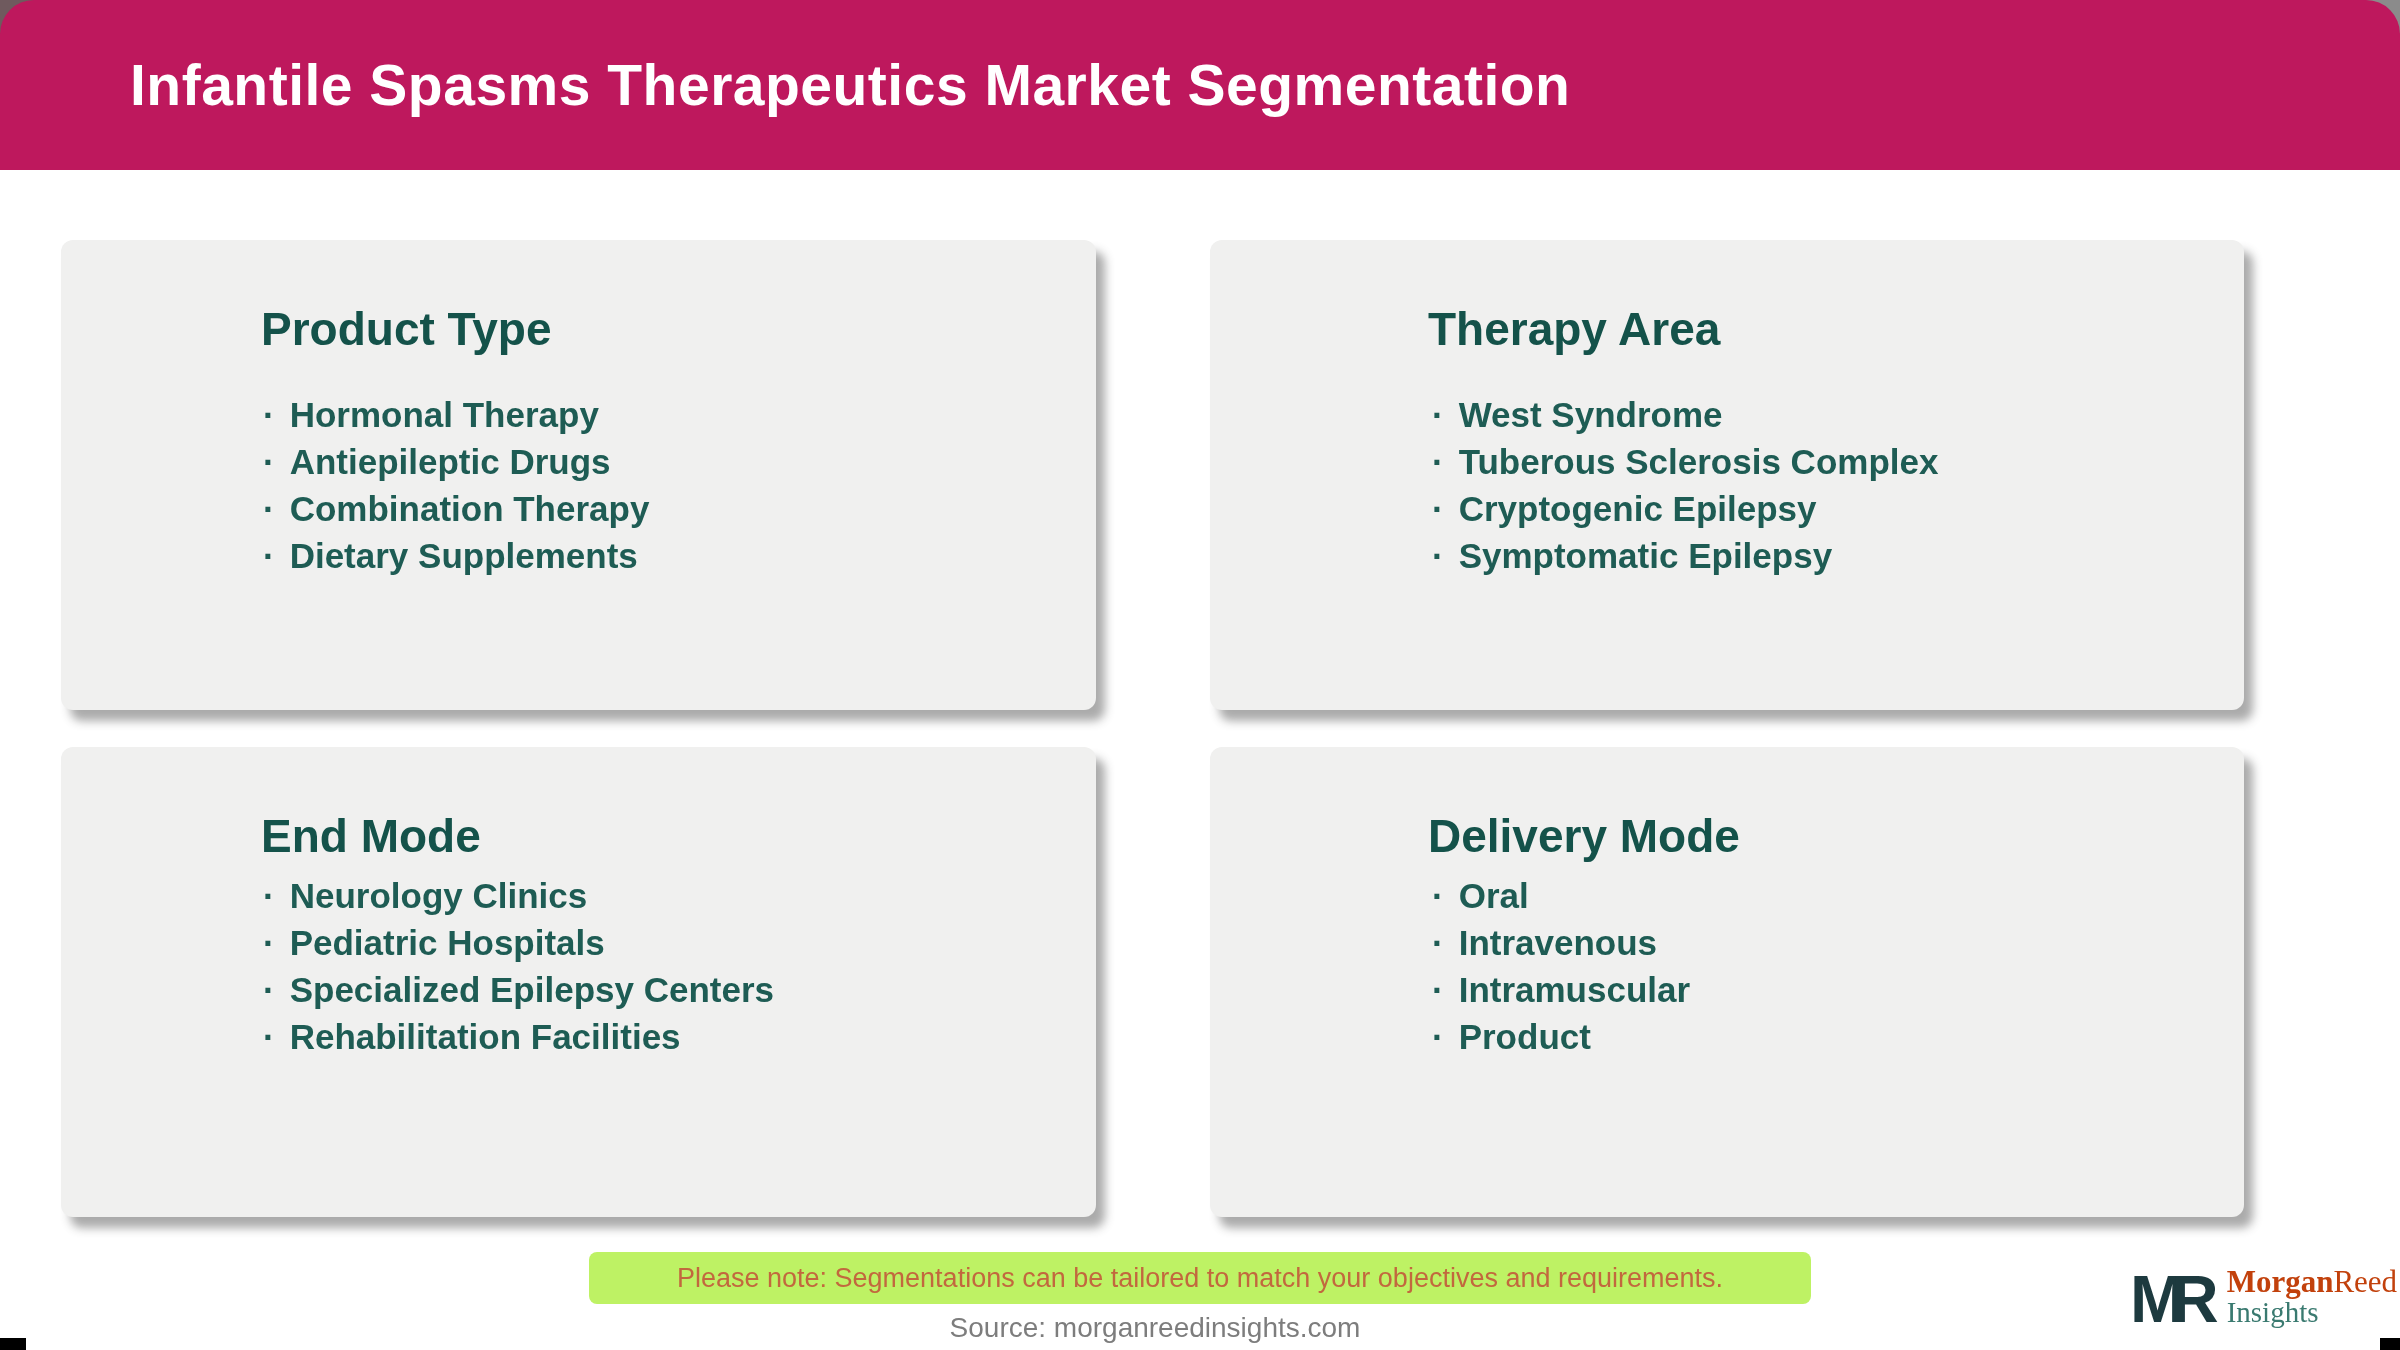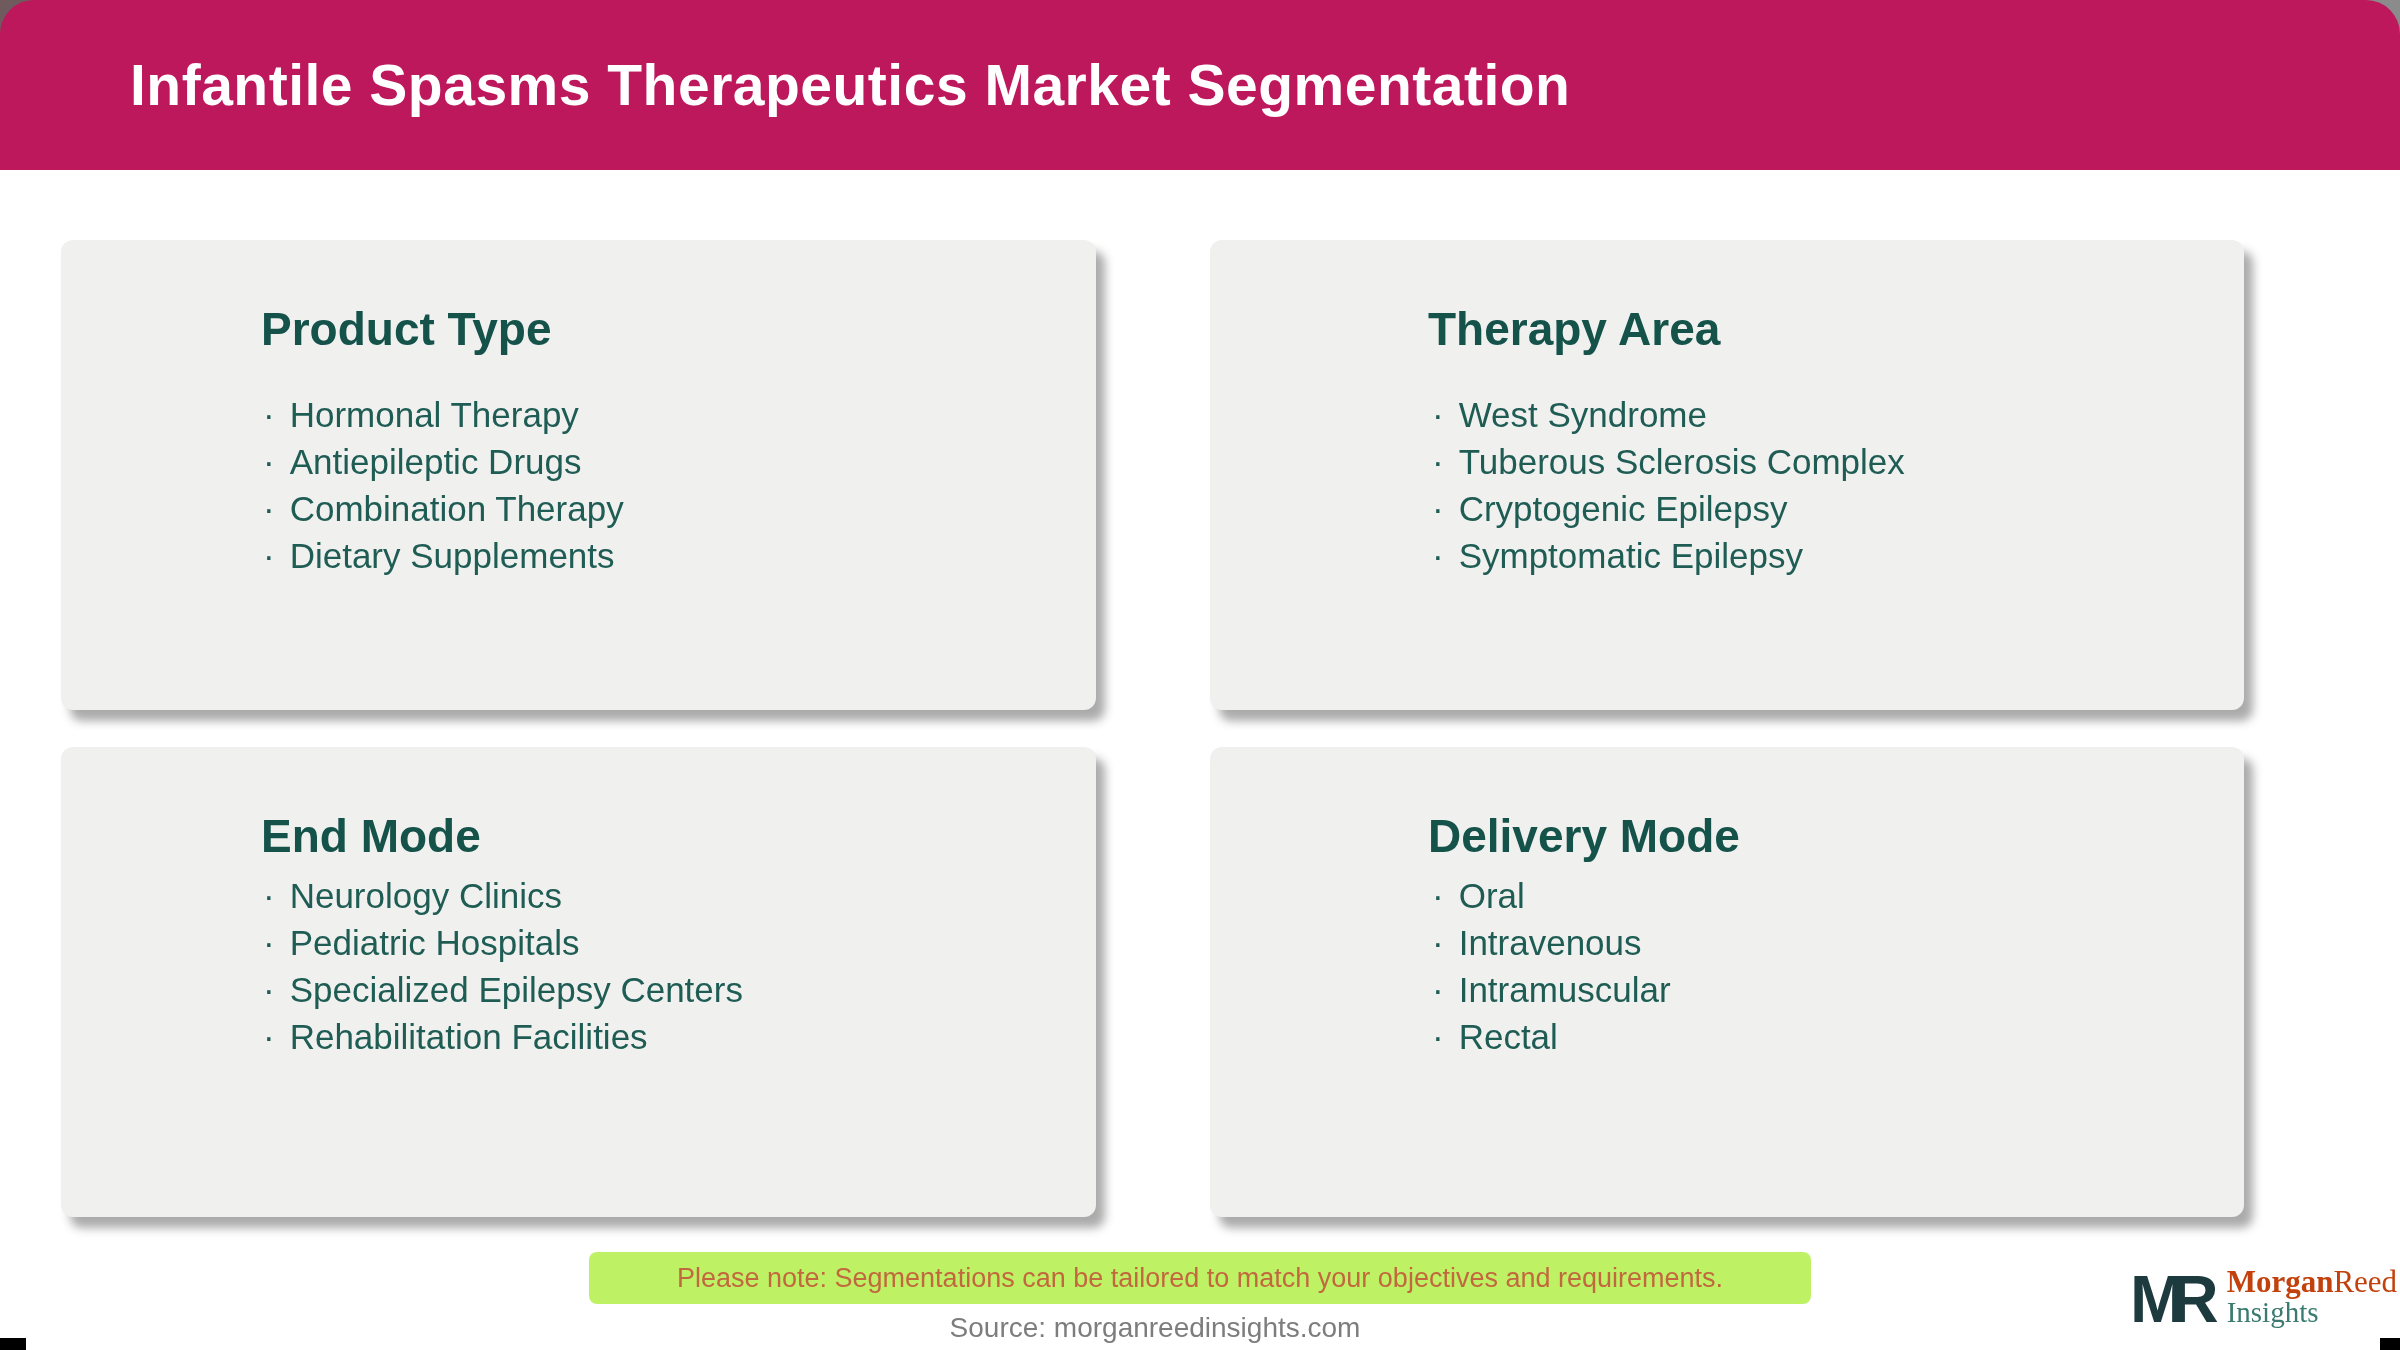--- a/index.html
+++ b/index.html
@@ -44,21 +44,21 @@
     margin:62px 40px 0 200px;
     font-size:46px; font-weight:bold; color:#14524a; line-height:1.2;
   }
   .card.c2 .card-title, .card.c4 .card-title { margin-left:218px; }
 
   .card-list { list-style:none; margin:34px 40px 0 202px; }
   .card.c3 .card-list, .card.c4 .card-list { margin-top:8px; }
   .card.c2 .card-list, .card.c4 .card-list { margin-left:222px; }
 
   .card-item {
-    font-size:35px; line-height:47px; color:#1e5c54;
+    font-size:35px; line-height:47px; color:#1e5c54;font-weight:bold;
   }
   .card-item::before { content:"·"; margin-right:15px; color:#1e5c54; }
 
   .note-banner {
     position:absolute; left:589px; top:1252px; width:1222px; height:52px;
     background:#bef264; border-radius:8px;
     display:flex; align-items:center; justify-content:center;
     z-index:1;
   }
   .note-text { font-size:27px; color:#c2683e; }
@@ -125,21 +125,21 @@
     <li class="card-item">Rehabilitation Facilities</li>
   </ul>
 </section>
 
 <section class="card c4">
   <h2 class="card-title">Delivery Mode</h2>
   <ul class="card-list">
     <li class="card-item">Oral</li>
     <li class="card-item">Intravenous</li>
     <li class="card-item">Intramuscular</li>
-    <li class="card-item">Rectal</li>
+    <li class="card-item">Product</li>
   </ul>
 </section>
 
 <div class="note-banner">
   <span class="note-text">Please note: Segmentations can be tailored to match your objectives and requirements.</span>
 </div>
 
 <div class="source-text">Source: morganreedinsights.com</div>
 
 <div class="logo">

